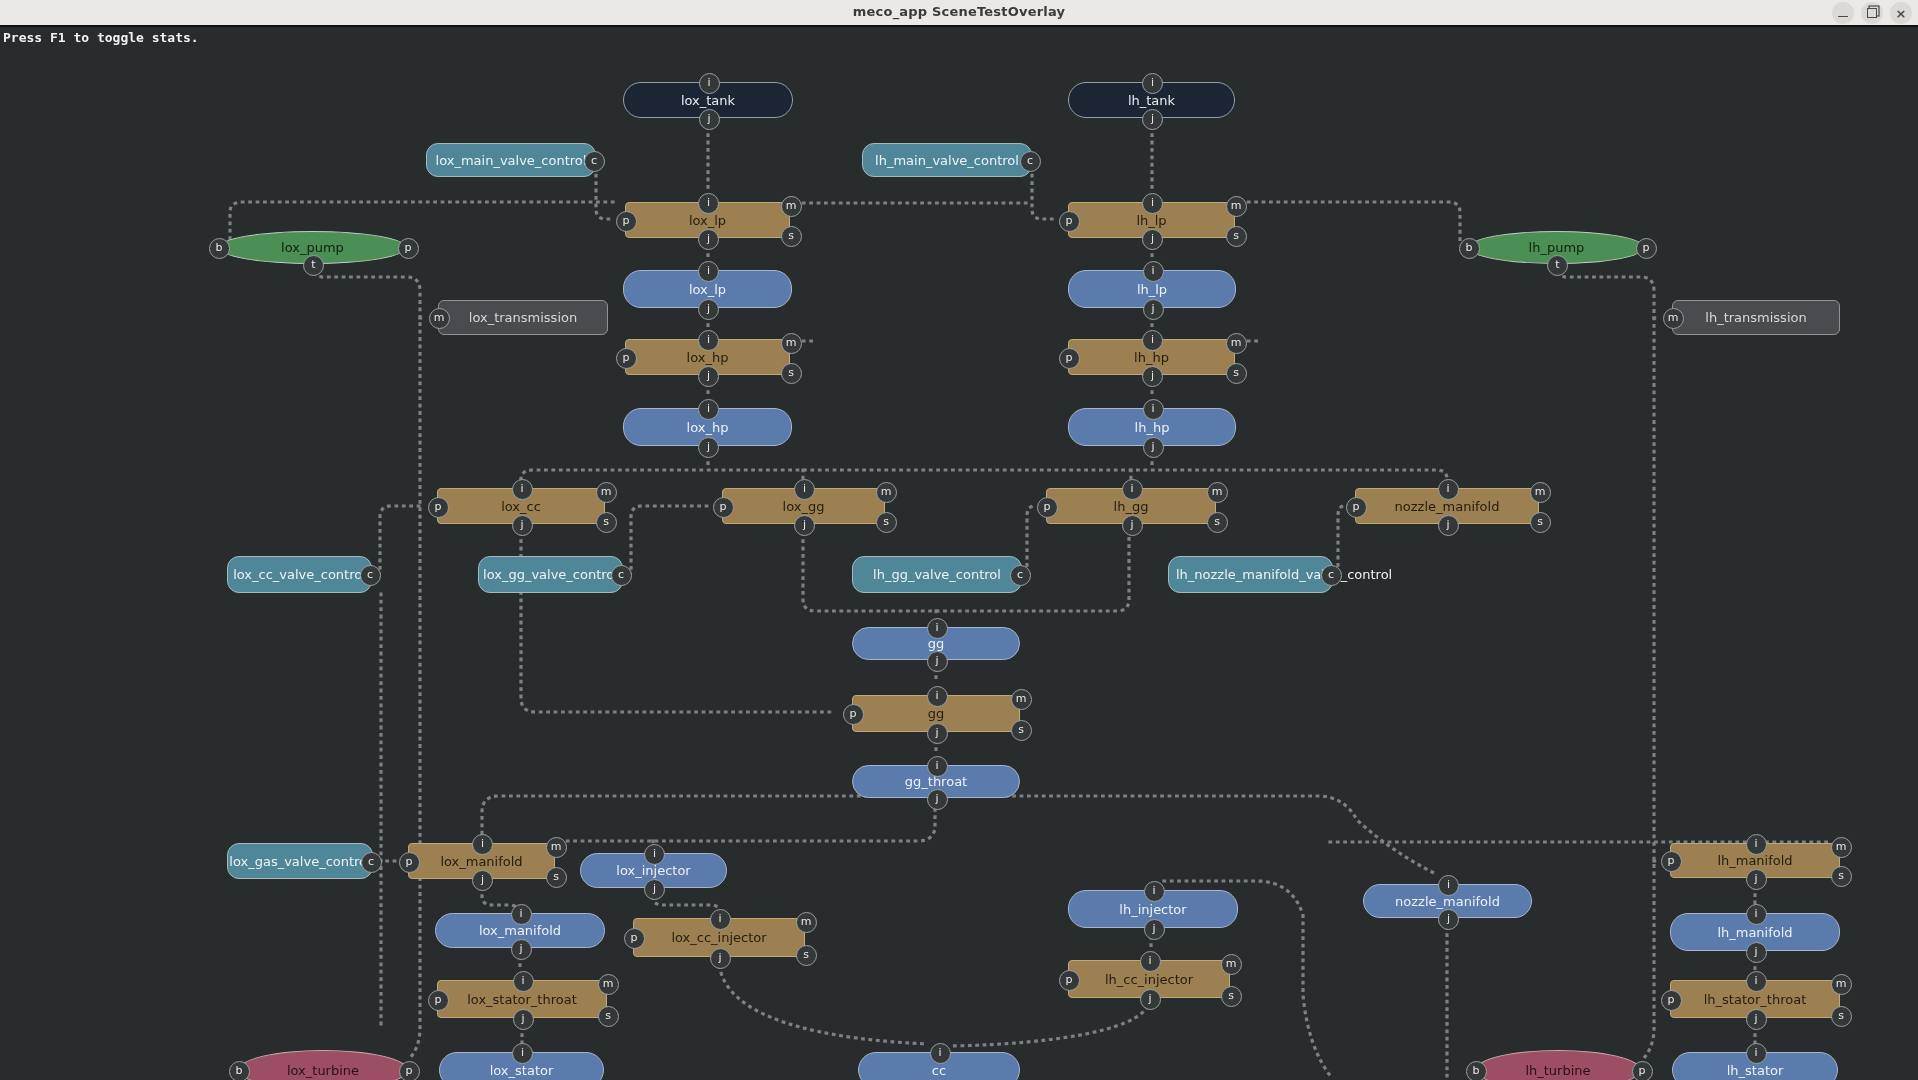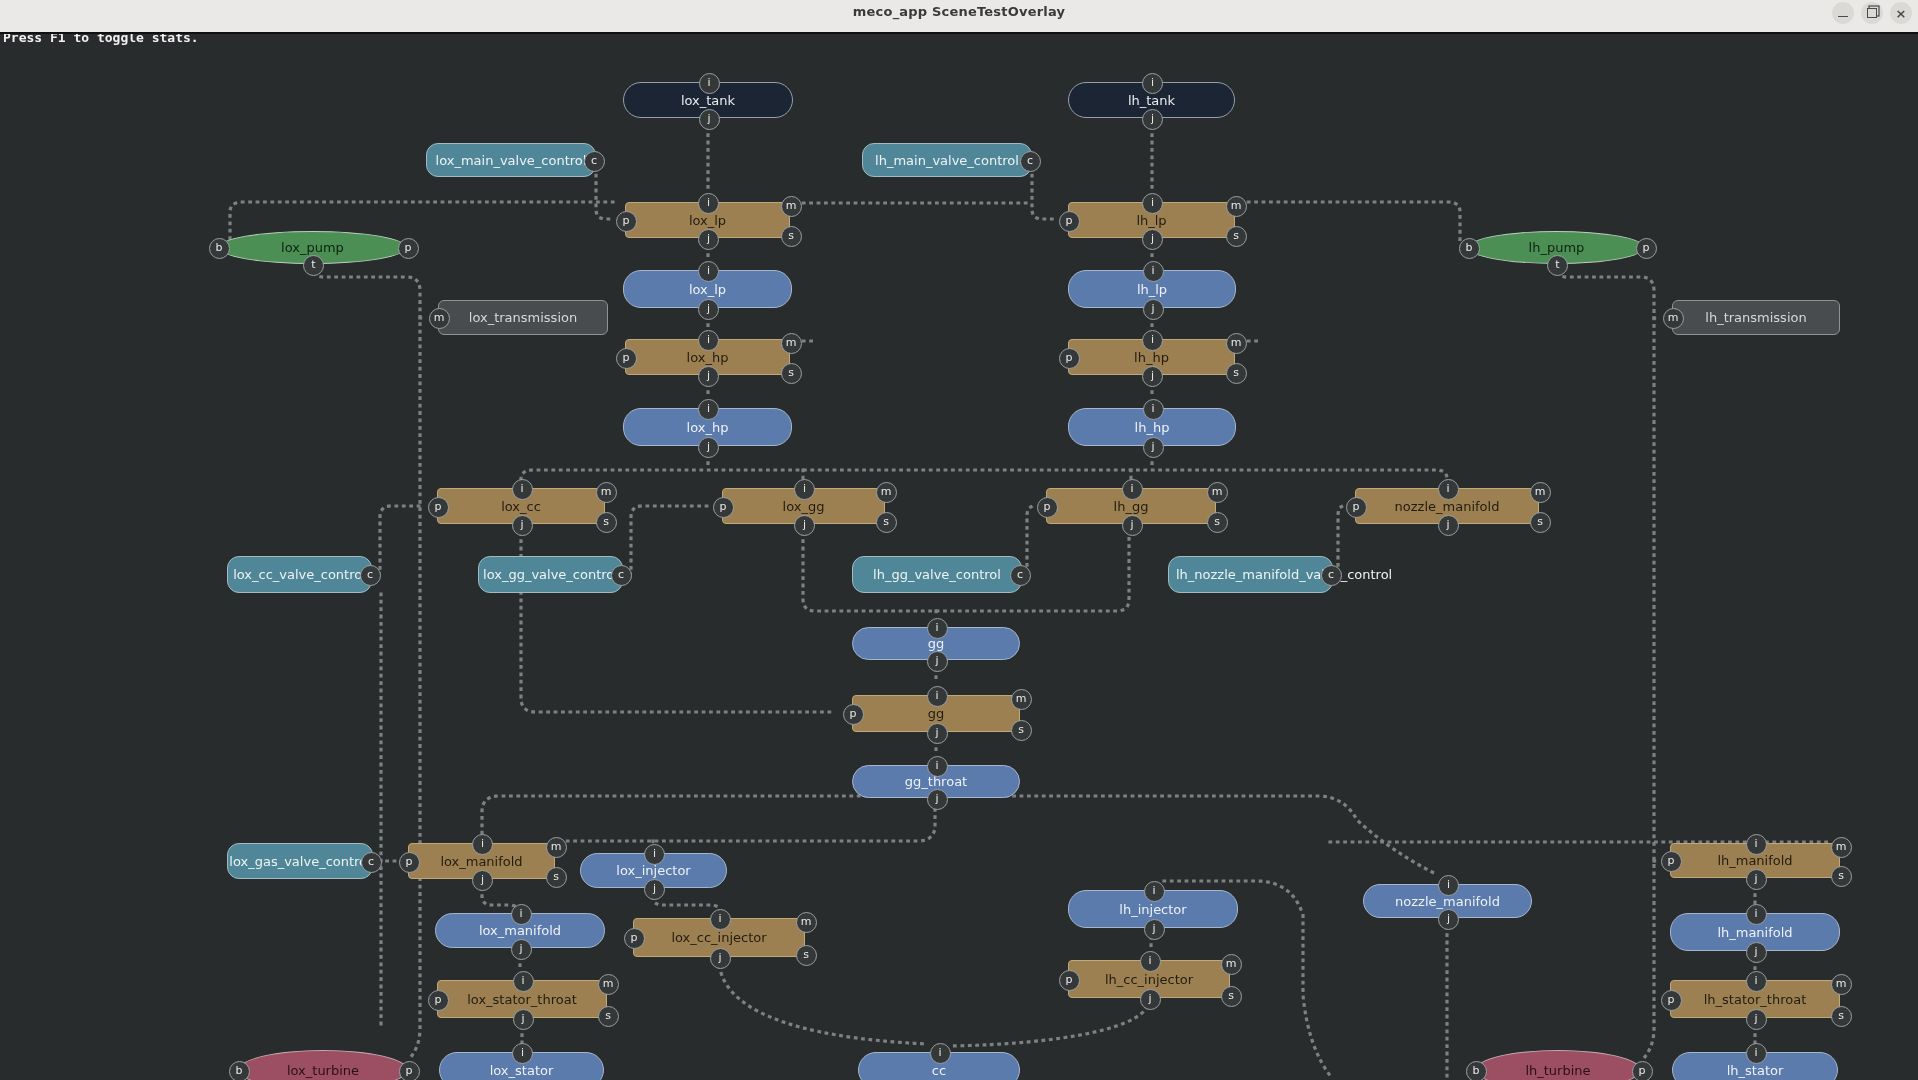--- a/index.html
+++ b/index.html
@@ -1,20 +1,20 @@
 <!DOCTYPE html>
 <html><head>
 <meta charset="utf-8">
 <style>
   html,body{margin:0;padding:0;background:#282c2d;width:1918px;height:1080px;overflow:hidden;
     font-family:"DejaVu Sans",sans-serif;}
   #frame{position:relative;width:1918px;height:1080px;background:#282c2d;overflow:hidden;}
 
   
-  #titlebar{position:absolute;left:0;top:0;width:1918px;height:34px;background:#ebe9e7;
+  #titlebar{position:absolute;left:0;top:0;width:1918px;height:27px;background:#ebe9e7;
     border-bottom:2px solid #11100f;box-sizing:border-box;z-index:50;}
   #title{position:absolute;left:0;right:0;top:4px;text-align:center;font-size:13px;font-weight:bold;
     color:#3a3a3a;letter-spacing:.2px;}
   .winbtns{position:absolute;right:6px;top:2px;display:flex;gap:7px;}
   .winbtn{width:22px;height:22px;border-radius:50%;background:#dbd9d6;display:flex;align-items:center;
     justify-content:center;cursor:default;}
   .winbtn .min-glyph{display:block;width:10px;height:0;border-top:1.6px solid #4a4a4a;margin-top:6px;}
   .winbtn .max-glyph{display:block;width:8px;height:8px;border:1.4px solid #4a4a4a;
     box-shadow:2px -2px 0 -0.6px #dbd9d6,2px -2px 0 0.6px #4a4a4a;}
   .winbtn .close-glyph{font-size:13px;color:#4a4a4a;line-height:1;font-weight:bold;}

